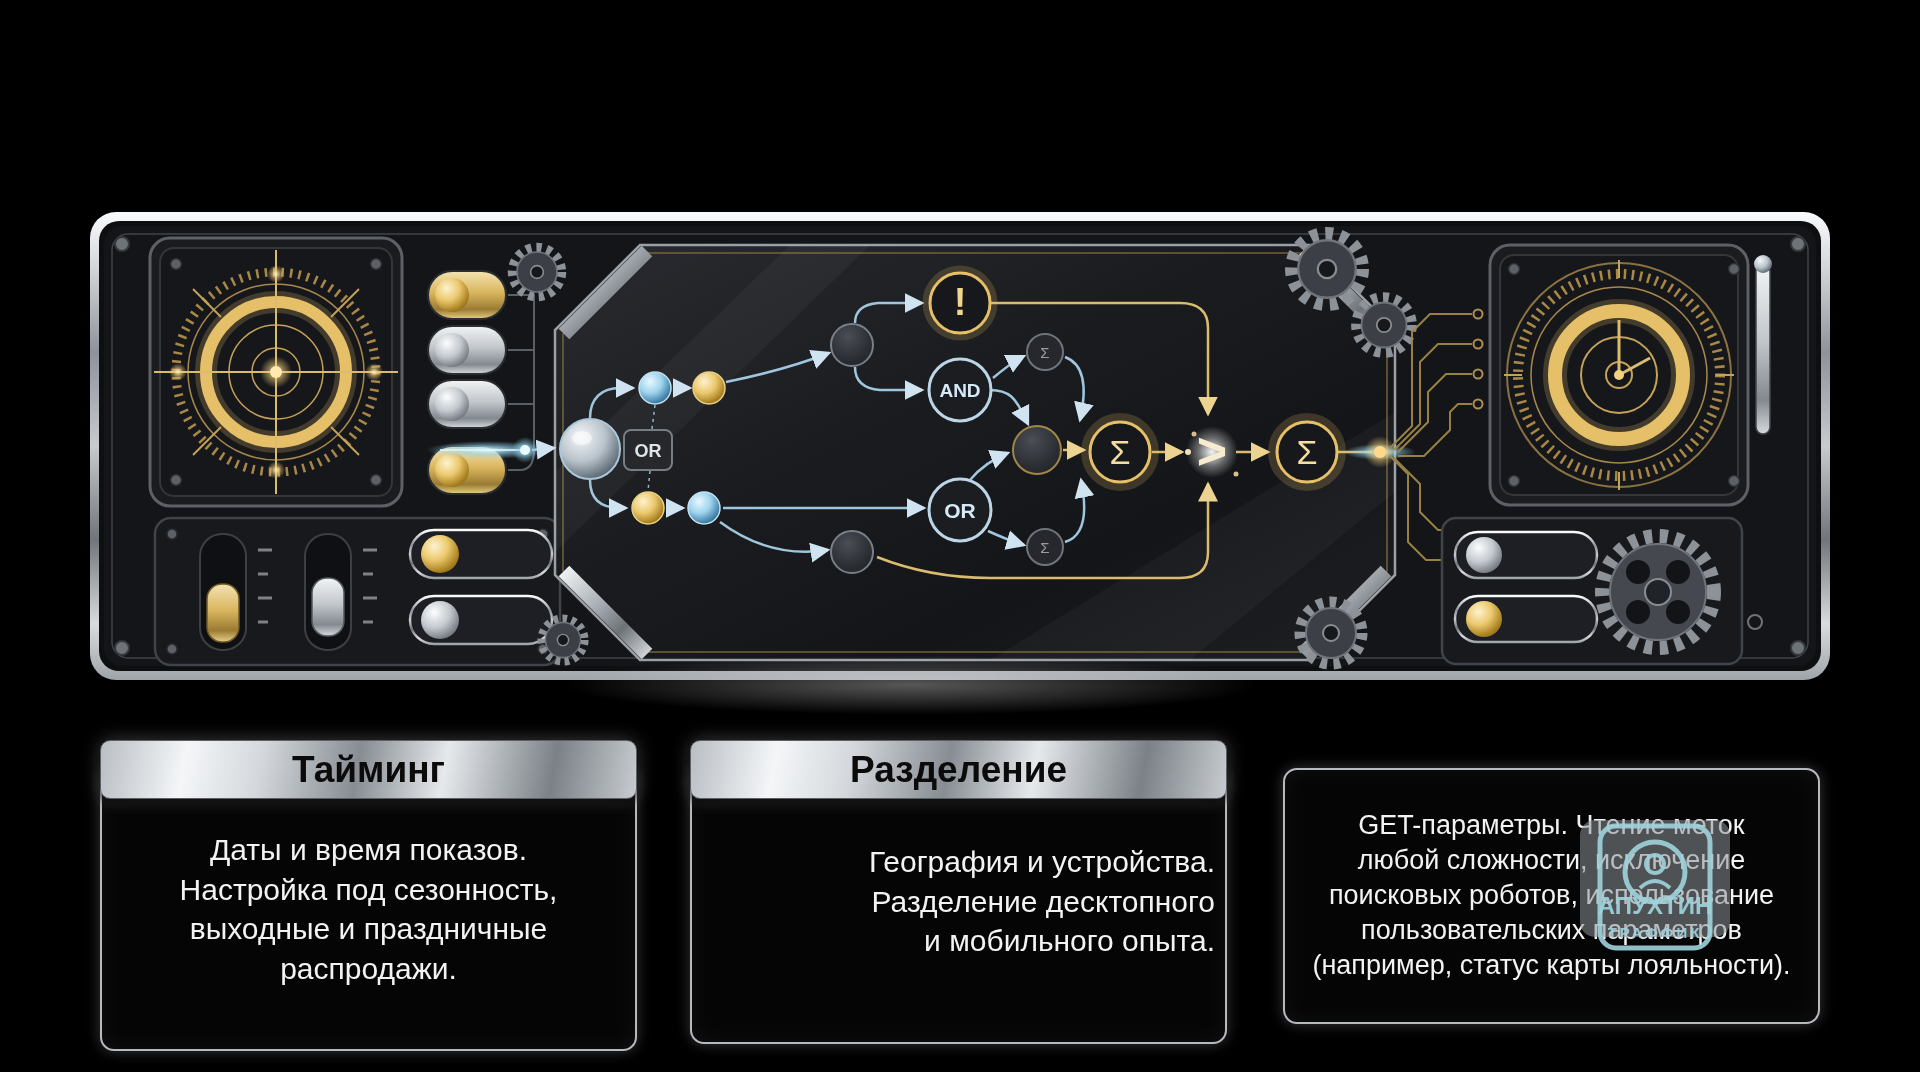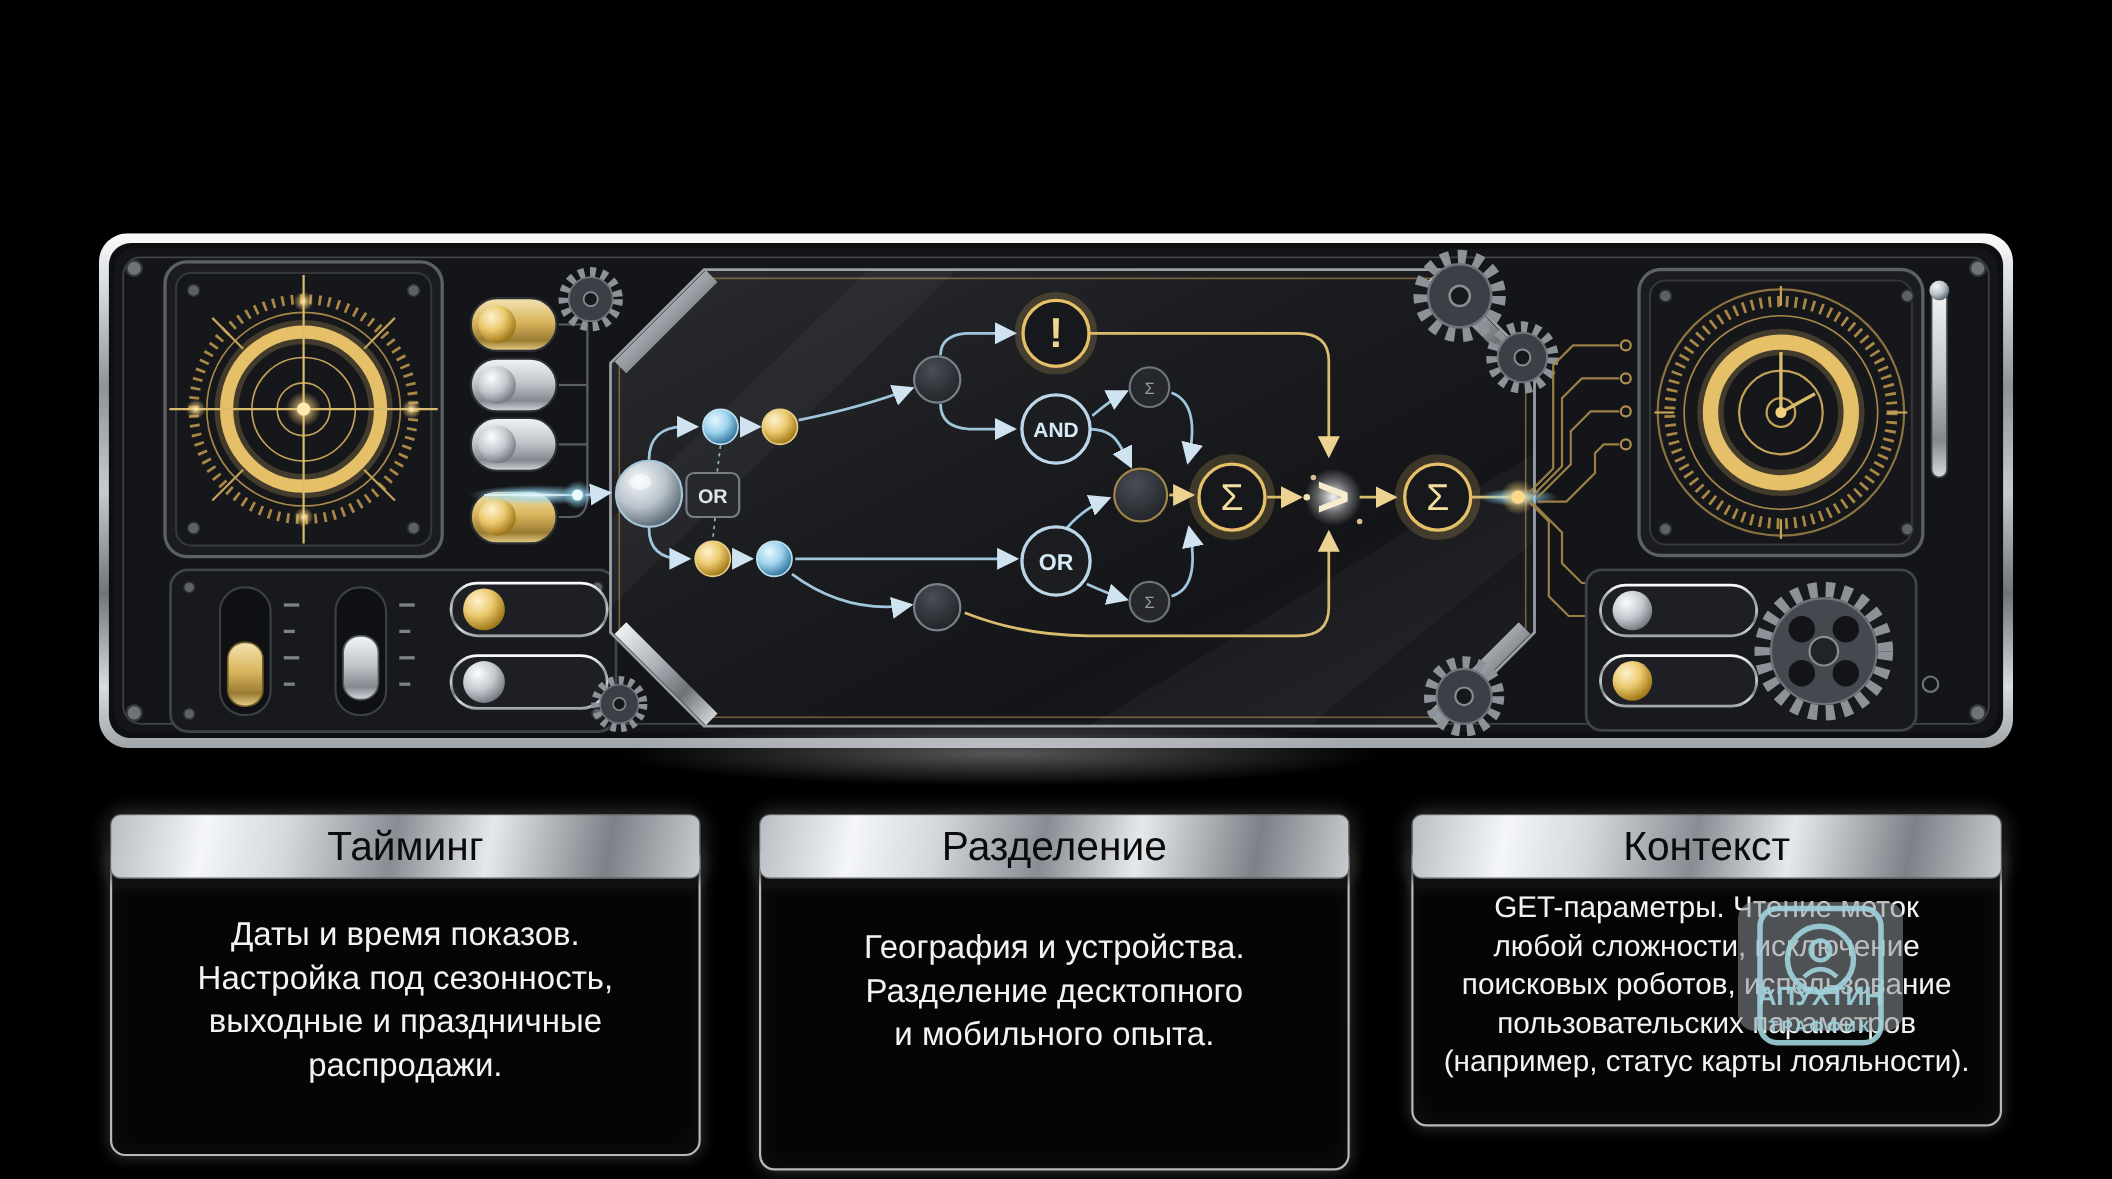--- a/index.html
+++ b/index.html
@@ -10,28 +10,28 @@
          text-shadow:0 0 6px rgba(255,255,255,.25);}
   .machine{position:absolute;left:90px;top:212px;width:1740px;height:468px;}
   .machine-glow{position:absolute;left:560px;top:655px;width:700px;height:60px;
          background:radial-gradient(ellipse at center,rgba(255,255,255,.34),rgba(255,255,255,0) 70%);}
   .cards{position:absolute;left:0;top:0;width:1920px;height:1072px;pointer-events:none;}
   .card{position:absolute;top:740px;width:537px;}
   .card.c1{left:100px;} .card.c2{left:690px;} .card.c3{left:1283px;}
   .card-header{position:absolute;top:0;left:0;right:0;height:57px;border-radius:10px;
          background:linear-gradient(100deg,#b9bec3 0%,#f4f6f8 16%,#d4d8dc 30%,#878d93 48%,#e6e9ec 64%,#7b8187 84%,#c8ccd0 100%);
          border:1px solid #5c6065;display:flex;align-items:center;justify-content:center;
-         font-size:37px;font-weight:normal;color:#0b0b0b;
+         font-size:37px;font-weight:bold;color:#0b0b0b;
          box-shadow:0 3px 8px rgba(0,0,0,.8),0 0 18px rgba(255,255,255,.28);}
   .card-body{margin-top:28px;min-height:196px;background:#050505;
          border:2px solid #b6babf;border-radius:14px;
          box-shadow:0 0 14px rgba(255,255,255,.22), inset 0 0 24px rgba(255,255,255,.05);
          color:#f3f3f3;text-align:center;white-space:pre-line;}
   .c1 .card-body{padding:60px 10px 23px;font-size:30px;line-height:1.32;}
-  .c2 .card-body{padding:72px 10px 24px;font-size:30px;line-height:1.32;}
+  .c2 .card-body{padding:72px 10px 4px;font-size:30px;line-height:1.32;text-align:right;}
   .c3 .card-body{padding:38px 6px 18px;font-size:27px;line-height:1.3;}
   .watermark{position:absolute;left:1580px;top:820px;width:150px;height:117px;
          background:rgba(140,146,150,.55);border-radius:15px;}
   svg text{font-family:"Liberation Sans",sans-serif;}
 </style>
 </head>
 <body>
 
 <div class="stage">
 
@@ -457,21 +457,20 @@
 Разделение десктопного
 и мобильного опыта.</div>
       <div class="card-header">Разделение</div>
     </div>
     <div class="card c3">
       <div class="card-body">GET-параметры. Чтение меток
 любой сложности, исключение
 поисковых роботов, использование
 пользовательских параметров
 (например, статус карты лояльности).</div>
-      <div class="card-header">Контекст</div>
     </div>
   </div>
 
   <div class="watermark">
     <svg width="150" height="150" viewBox="0 0 150 150">
       <g stroke="#9fd3dc" fill="none" opacity=".9">
         <rect x="20" y="6" width="110" height="122" rx="16" stroke-width="5"></rect>
         <circle cx="75" cy="52" r="30" stroke-width="5"></circle>
         <circle cx="75" cy="44" r="9" stroke-width="4"></circle>
         <path d="M60,68 Q75,54 90,68" stroke-width="4"></path>

